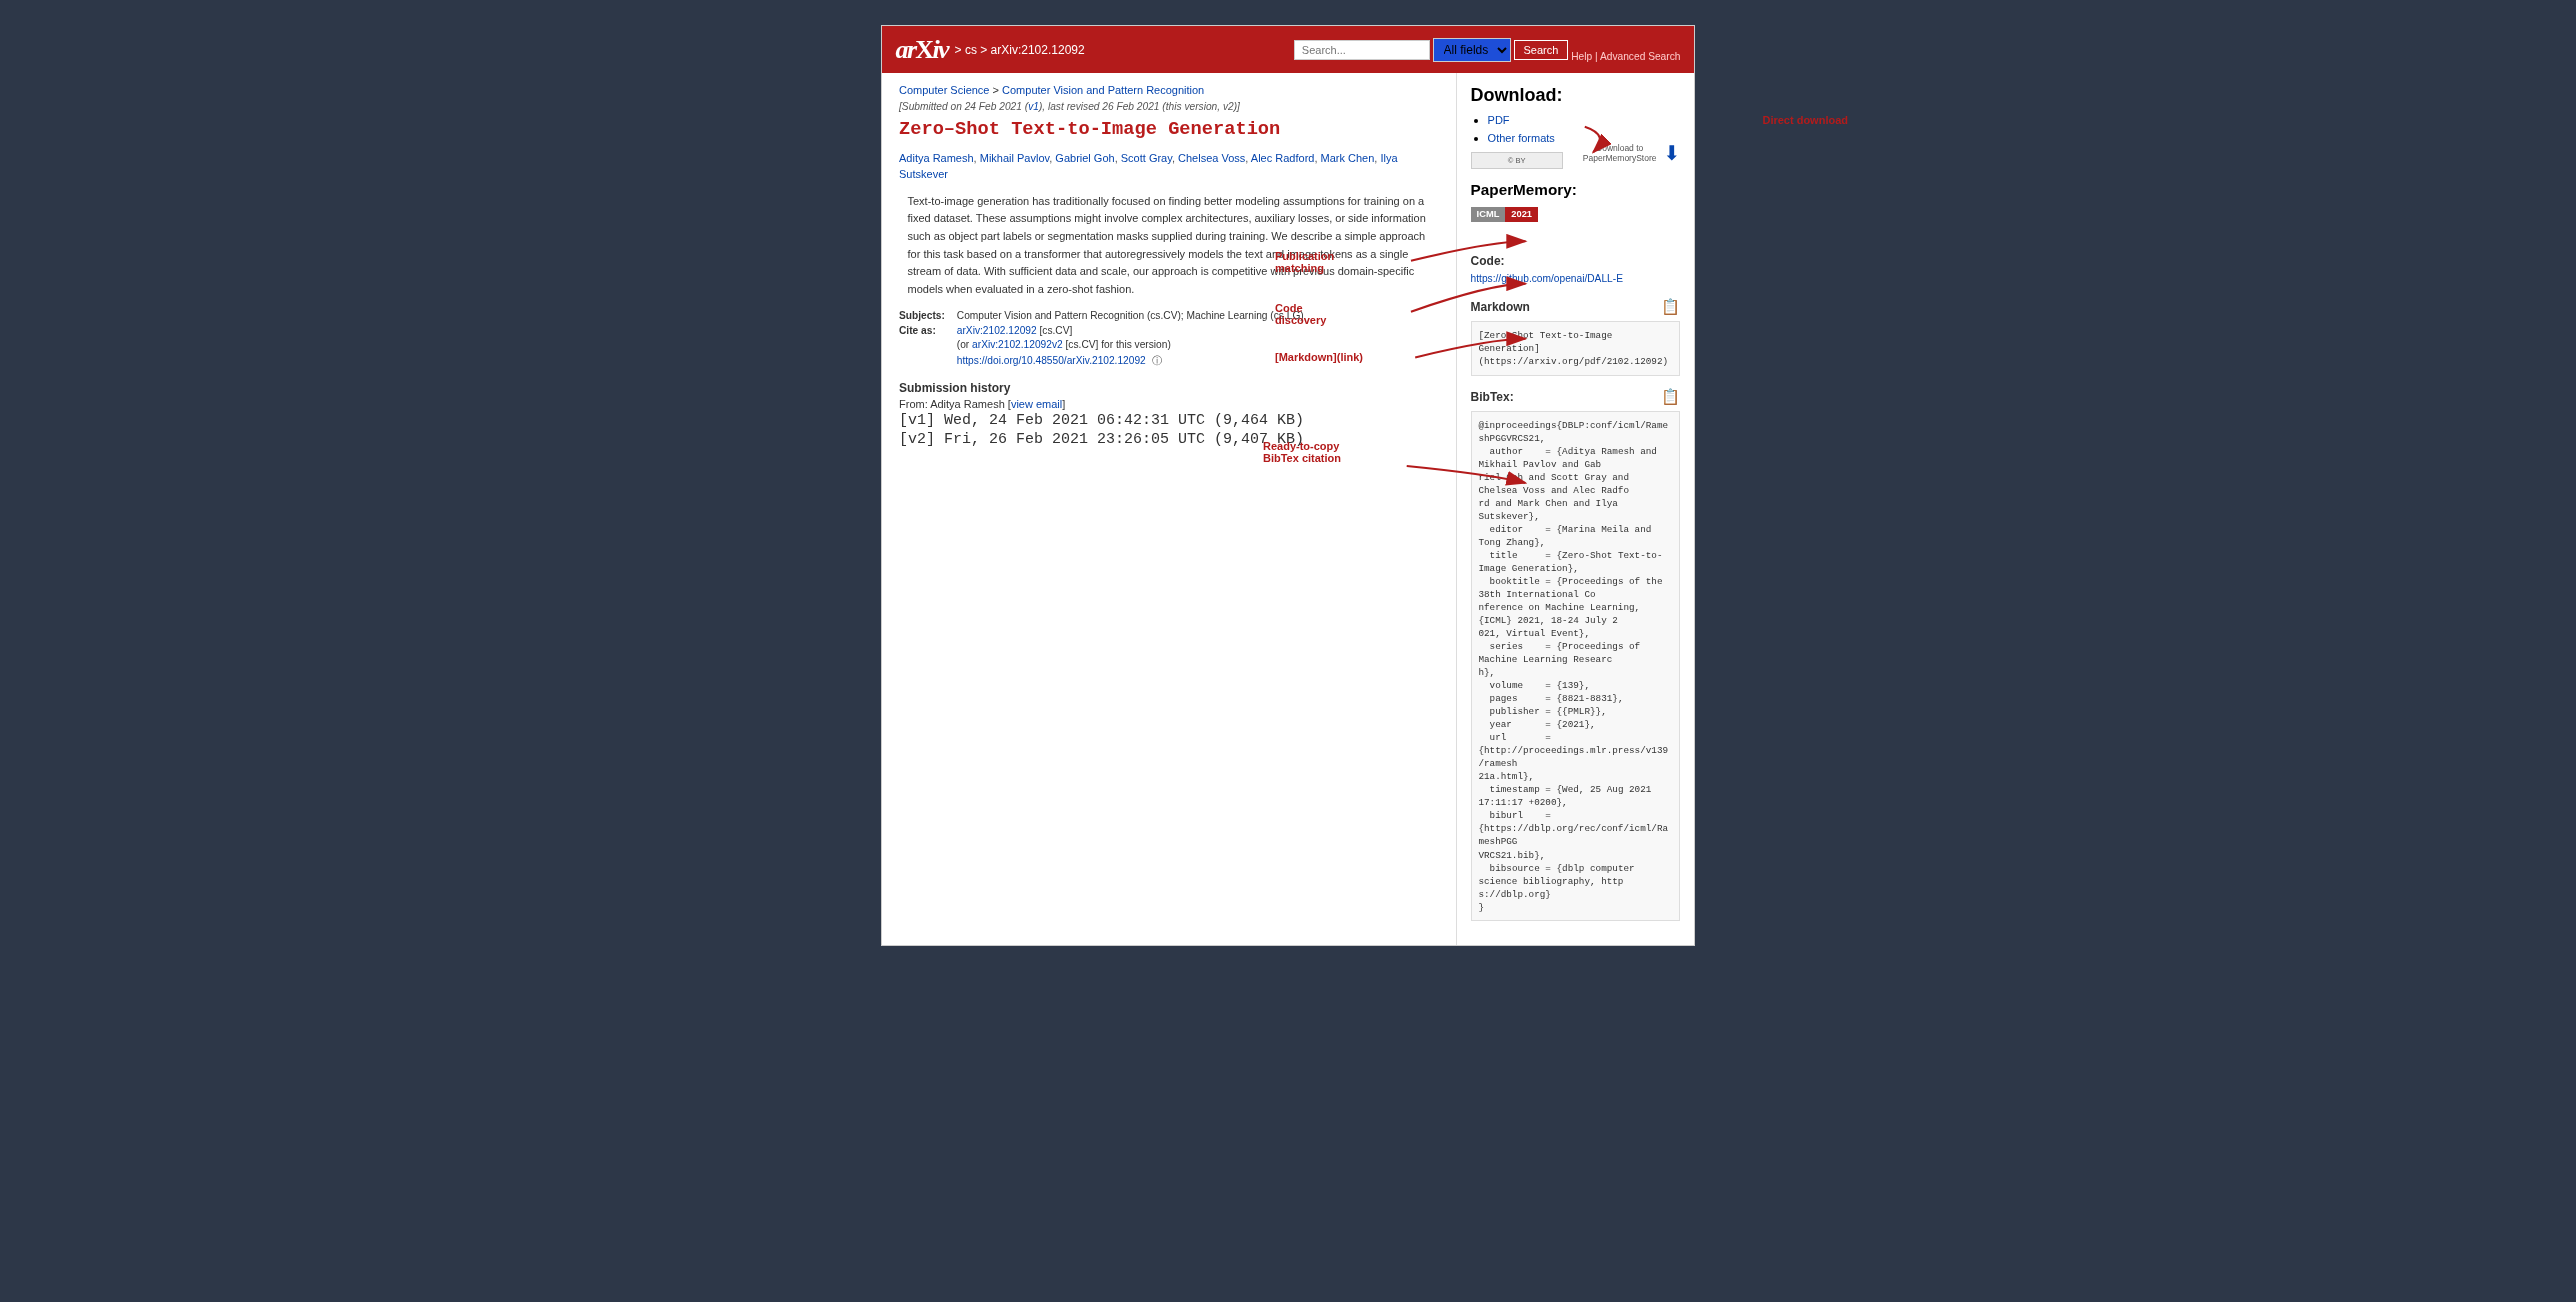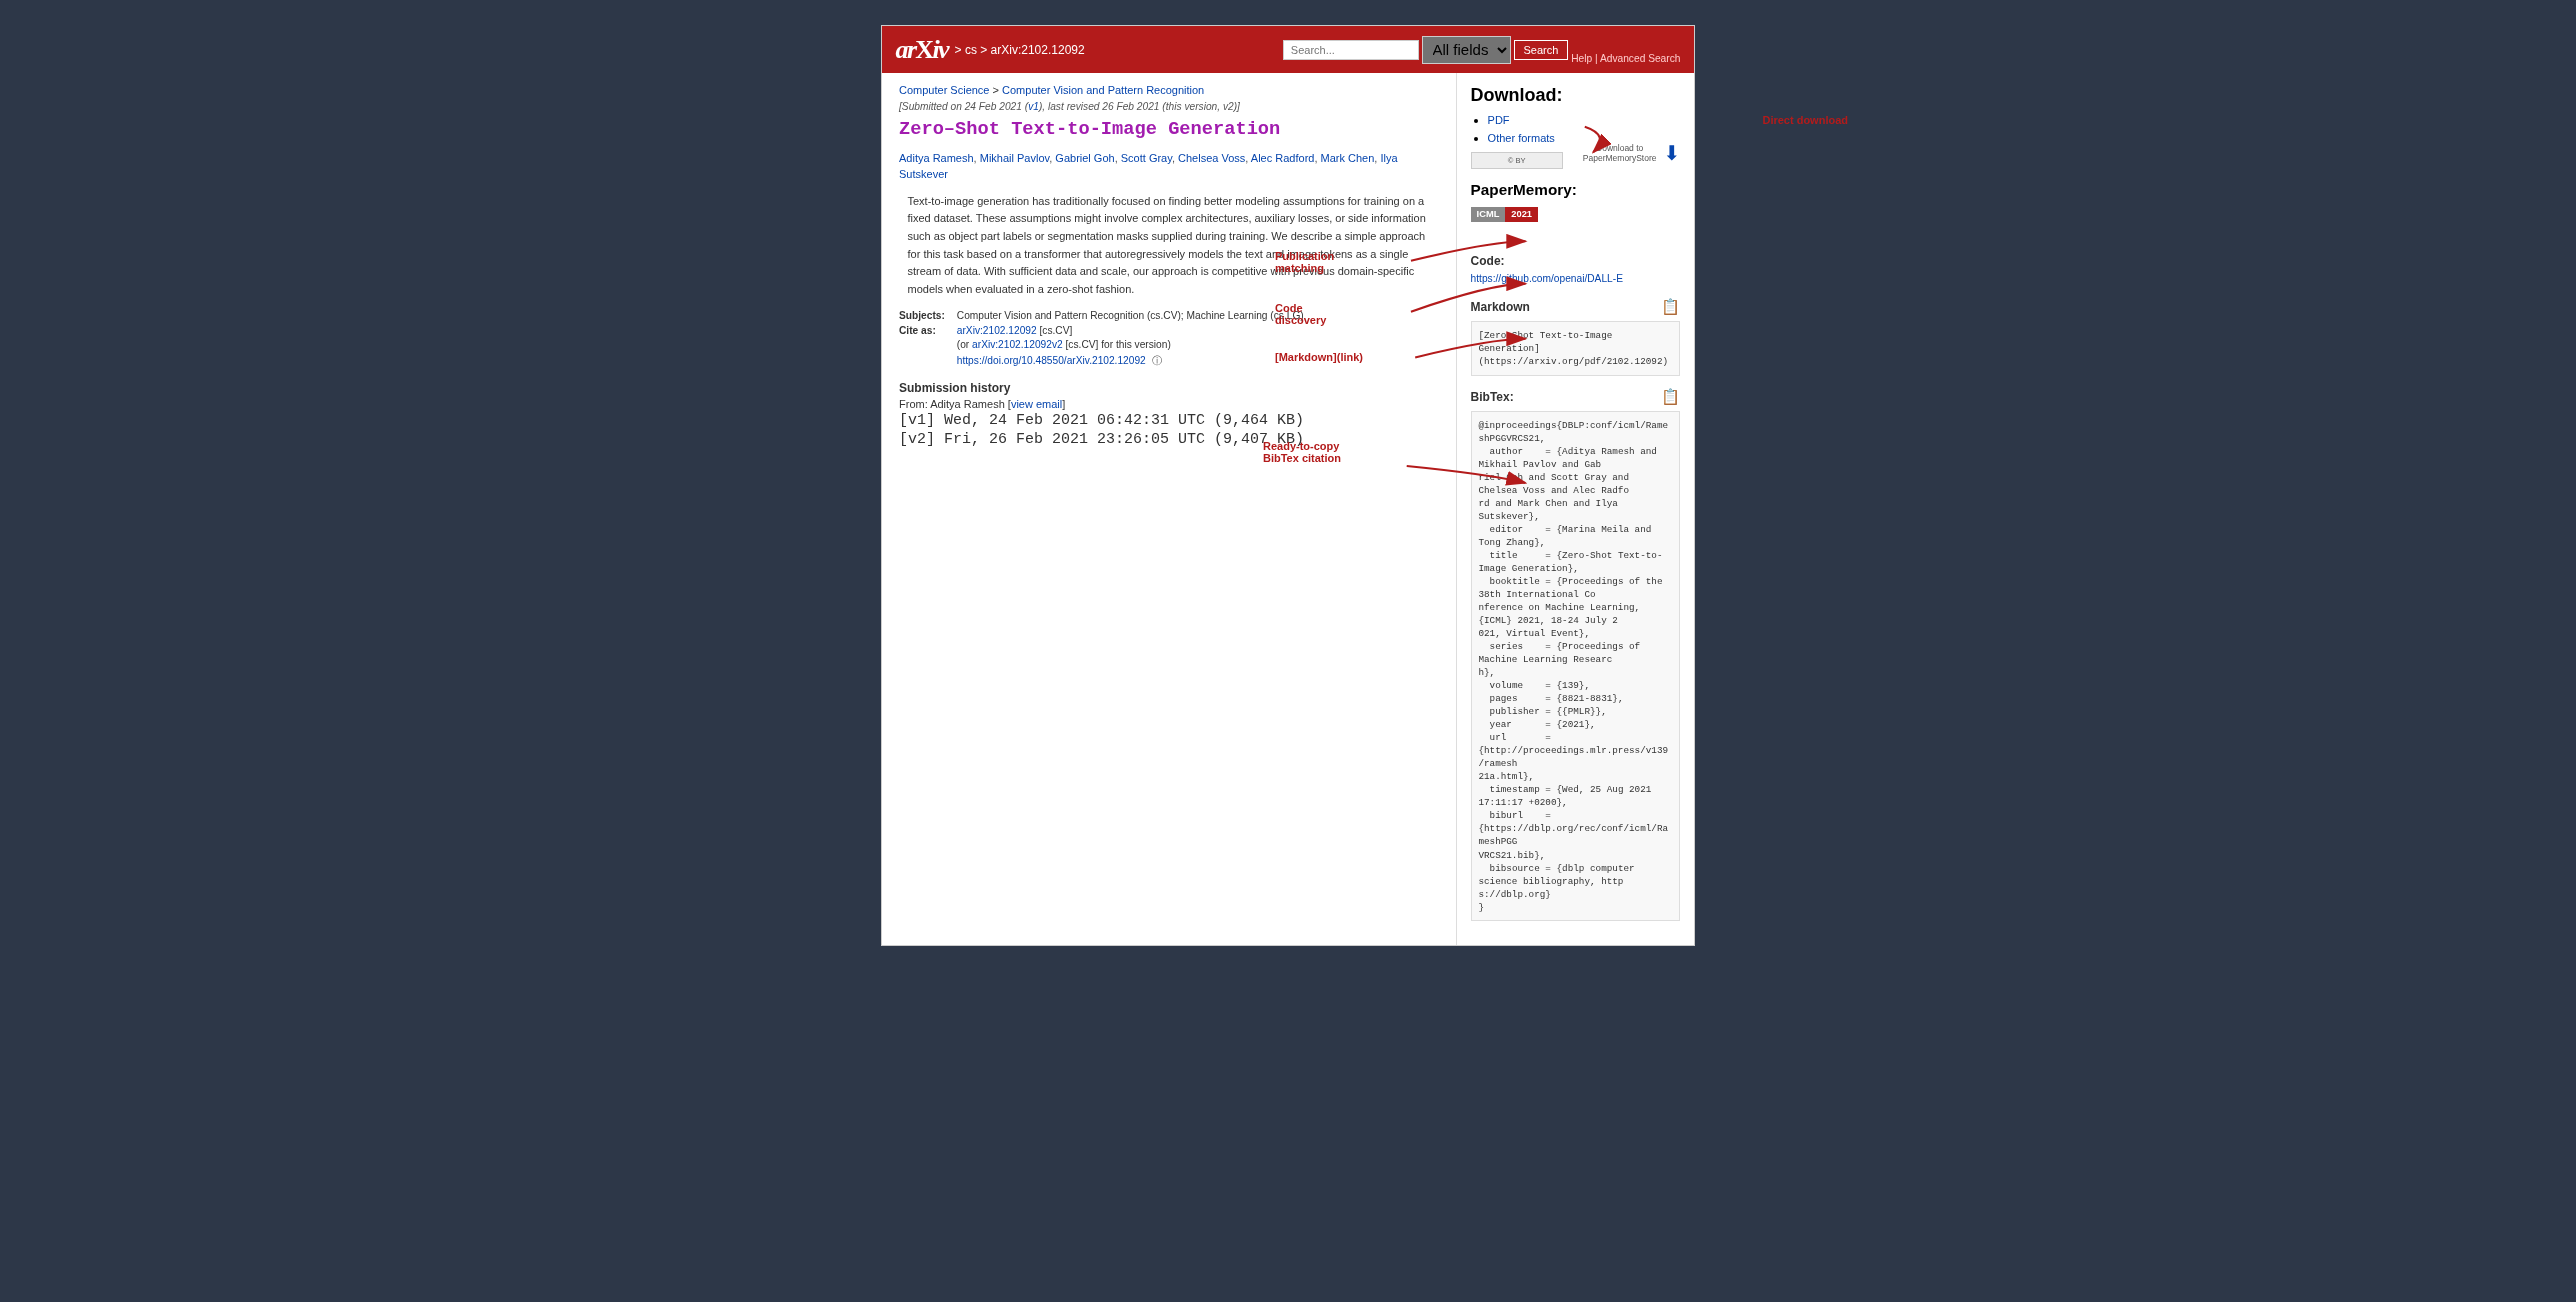--- a/index.html
+++ b/index.html
@@ -62,23 +62,23 @@
     }
     .search-input {
       padding: 3.4px 6.8px;
       font-size: 11px;
       border: 0.8px solid #ccc;
       width: 136px;
       background: #fff;
     }
     .search-select {
       padding: 3.4px 5.1px;
-      font-size: 15px;
+      font-size: 12px;
       border: 0.8px solid #ccc;
-      background: #737373;
+      background: #1d4ed8;
     }
     .search-button {
       padding: 3.4px 8.5px;
       background: #b31b1b;
       color: #fff;
       border: 0.8px solid #fff;
       font-size: 11px;
       cursor: pointer;
       font-family: sans-serif;
     }
@@ -121,21 +121,21 @@
       font-family: sans-serif;
     }
     .submission-info a {
       color: #0645ad;
       text-decoration: none;
     }
     .paper-title {
       font-size: 18.7px;
       font-weight: bold;
       font-family: 'Courier New', monospace;
-      color: #a21caf;
+      color: #b91c1c;
       margin-bottom: 8.5px;
       line-height: 1.3;
     }
     .authors {
       font-size: 11px;
       font-family: sans-serif;
       margin-bottom: 10.2px;
       color: #0645ad;
       line-height: 1.5;
     }

